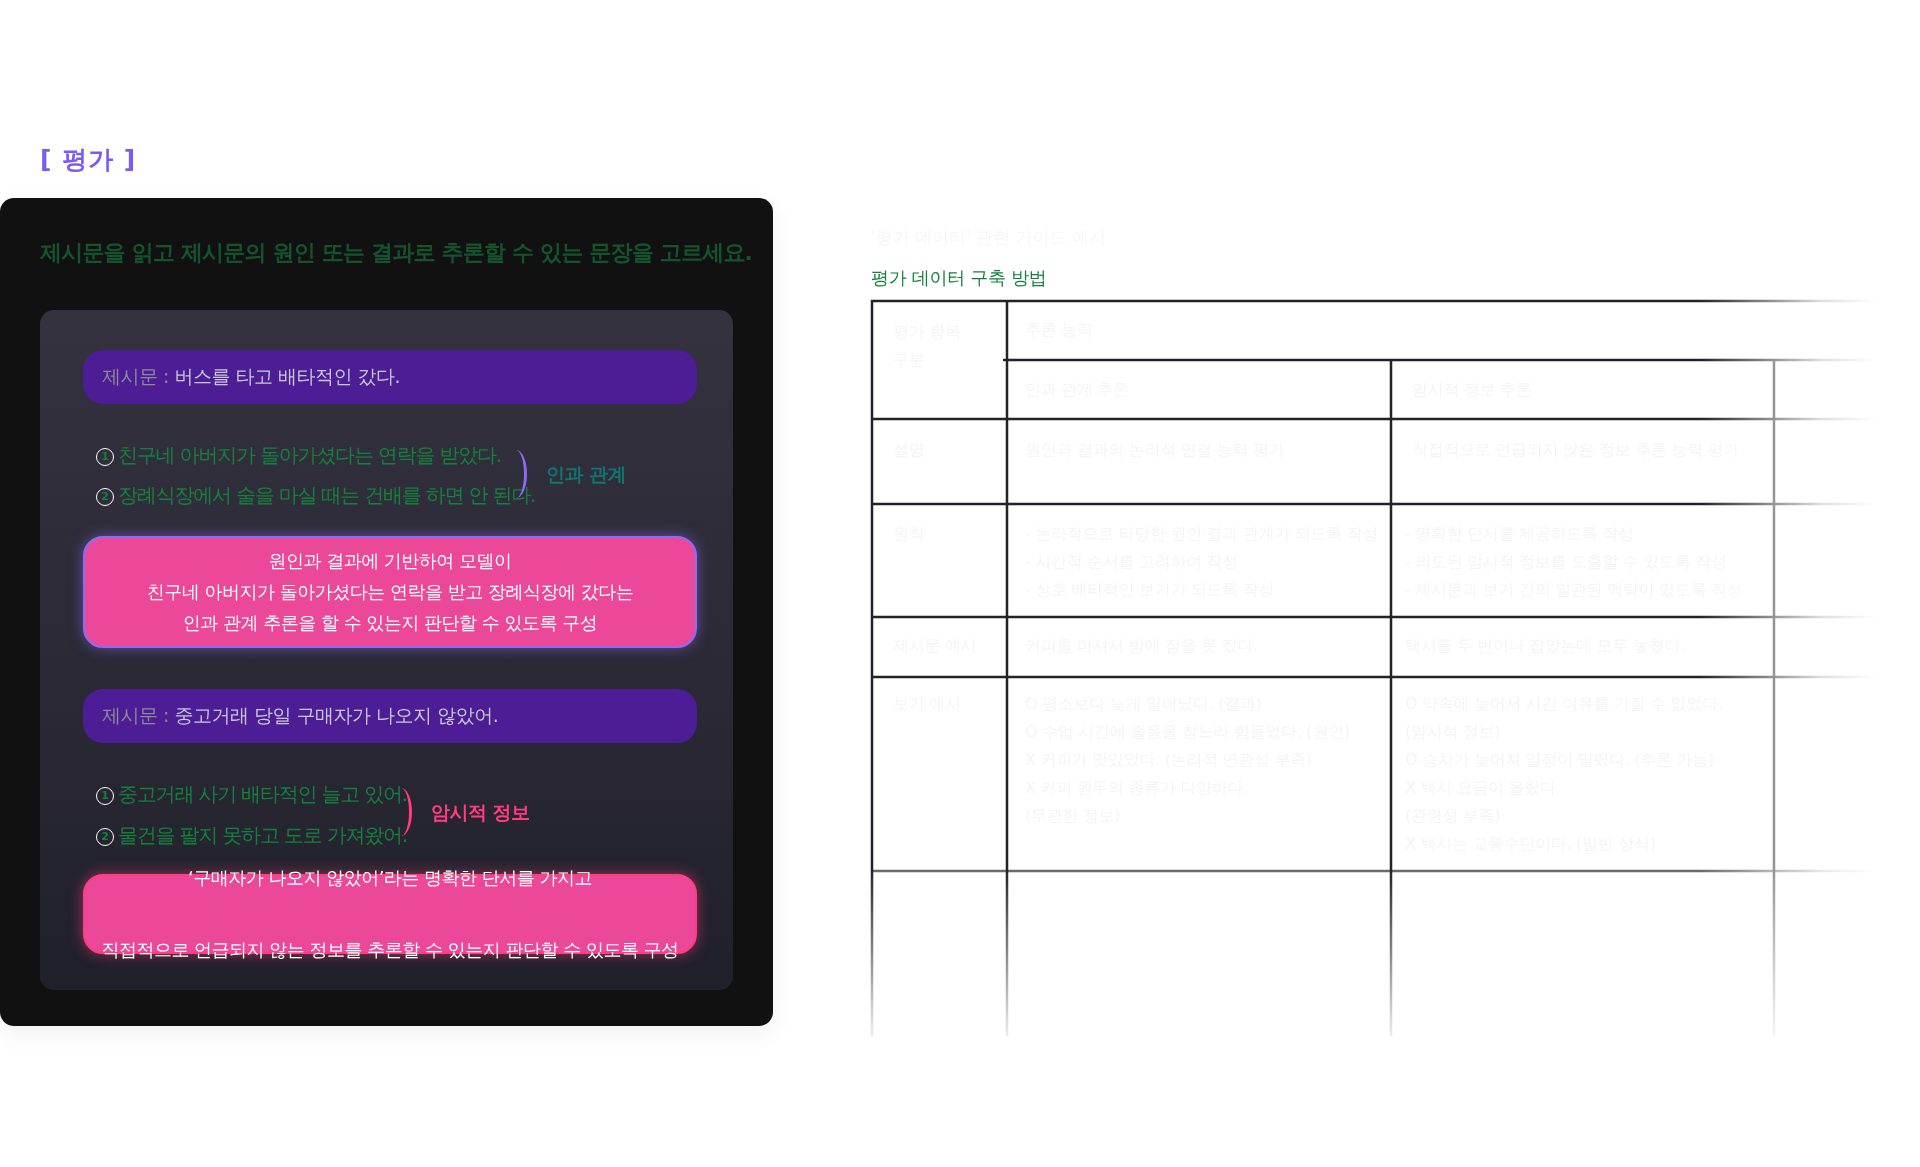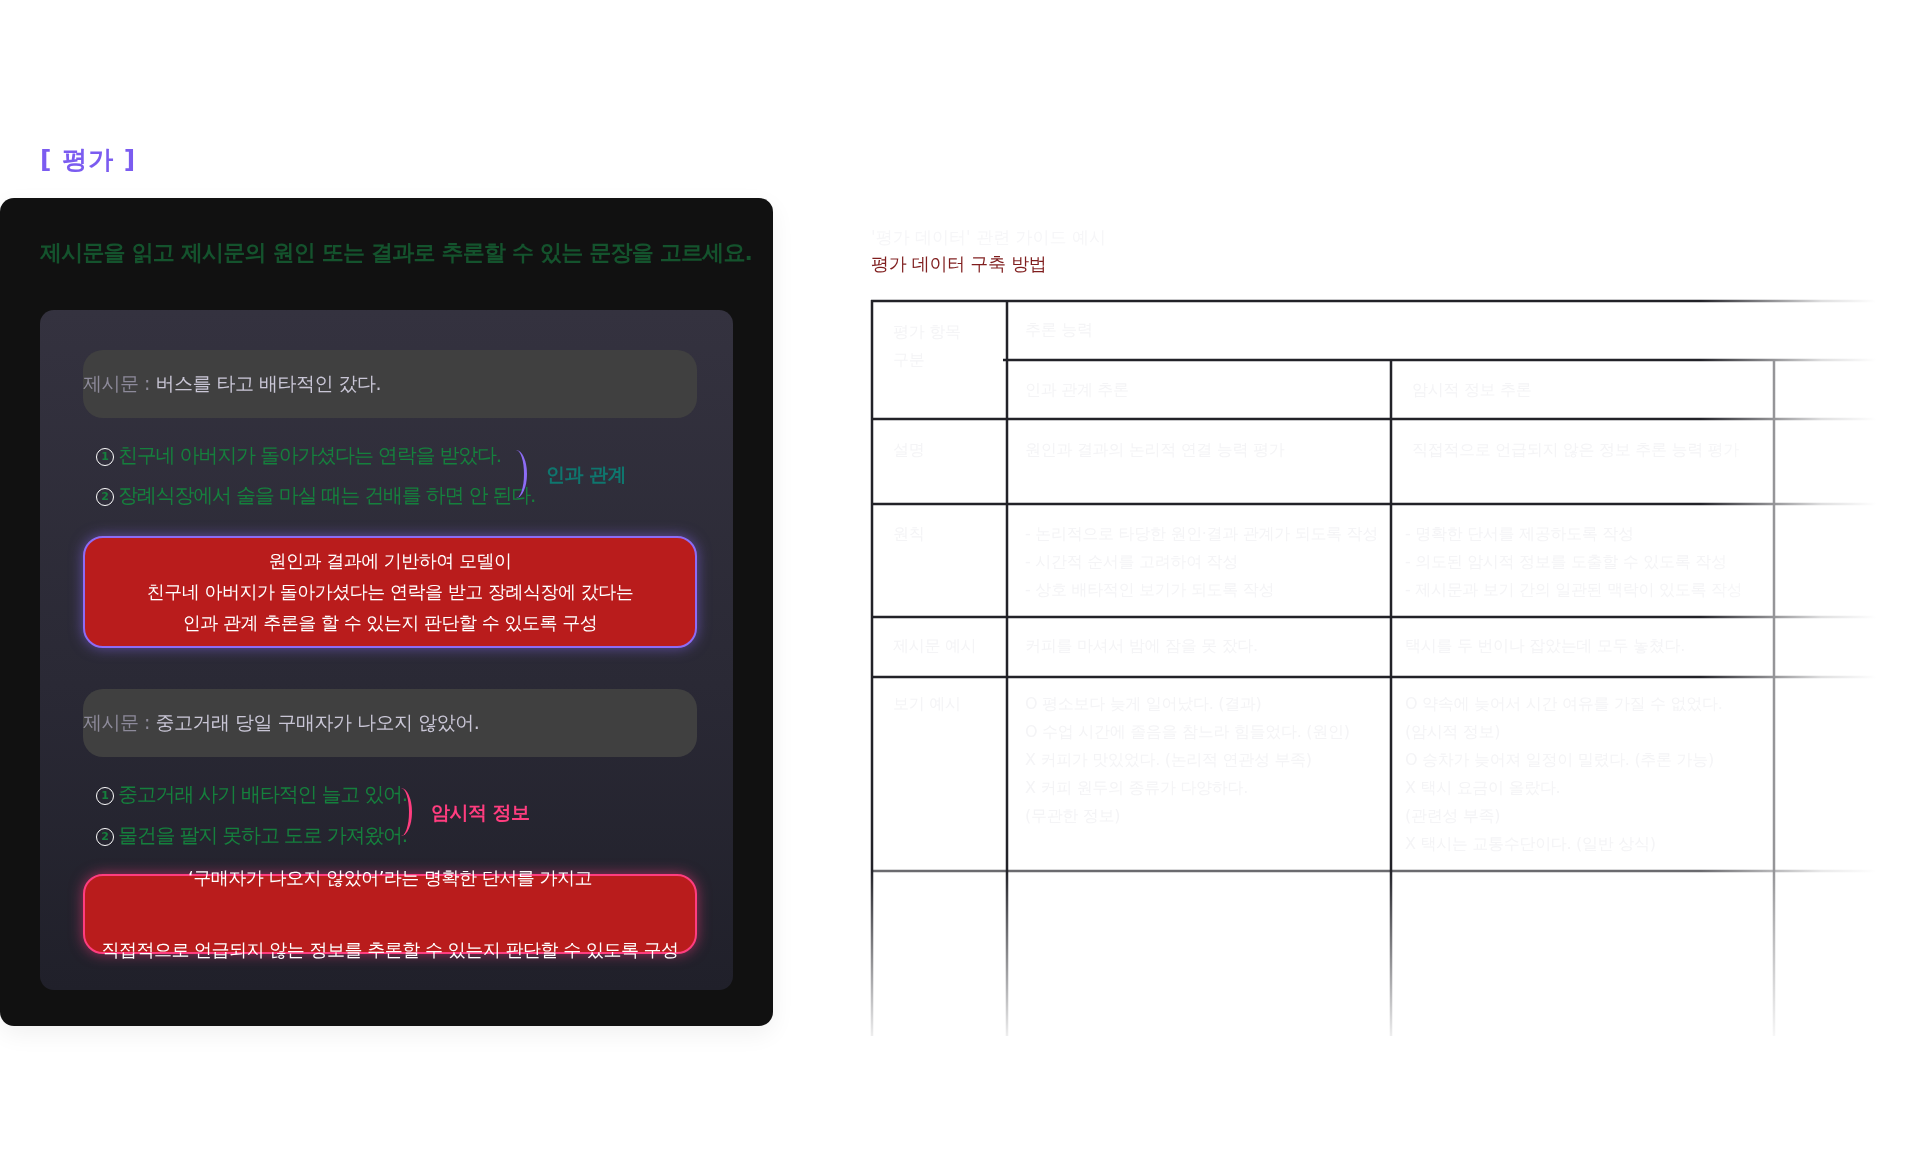--- a/index.html
+++ b/index.html
@@ -19,50 +19,50 @@
   .dark-title {
     position:absolute; left:40px; top:238px; font-size:22px; font-weight:bold; color:#14532d;
     letter-spacing:-0.8px; white-space:nowrap;
   }
   .inner-panel {
     position:absolute; left:40px; top:310px; width:693px; height:680px;
     background:linear-gradient(180deg,#34323f 0%, #2a2935 55%, #20202a 100%);
     border-radius:14px;
   }
   .prompt-box {
-    position:absolute; left:83px; width:614px; height:68px; background:#404040; border-radius:20px;
-    display:flex; align-items:center; box-sizing:border-box;
+    position:absolute; left:83px; width:614px; height:54px; background:#4c1d95; border-radius:20px;
+    display:flex; align-items:center; padding-left:19px; box-sizing:border-box;
     font-size:19px; letter-spacing:-0.5px; white-space:nowrap;
   }
   .prompt-label { color:#8d8a9a; }
   .prompt-text { color:#c9c6d6; }
   .option {
     position:absolute; left:96px; font-size:20px; color:#15803d; letter-spacing:-1.2px; white-space:nowrap;
   }
   .num {
     display:inline-block; width:16px; height:16px; border:1.6px solid #fff; border-radius:50%;
     font-size:11px; line-height:16px; text-align:center; margin-right:4px; vertical-align:2px;
     letter-spacing:0; font-weight:bold;
   }
   .bracket {
     position:absolute; width:22px; height:48px; border-right:3px solid; border-radius:0 50% 50% 0 / 0 50% 50% 0;
     box-sizing:border-box;
   }
   .bracket-label { position:absolute; font-size:19px; font-weight:bold; letter-spacing:-0.5px; white-space:nowrap; }
   .explain-box {
-    position:absolute; left:83px; width:614px; border-radius:20px; background:#b91c1c;
+    position:absolute; left:83px; width:614px; border-radius:20px; background:#ec4899;
     box-sizing:border-box; border:2.5px solid; text-align:center; color:#ffffff;
     font-size:18px; letter-spacing:-0.5px;
     display:flex; flex-direction:column; justify-content:center; gap:7px;
   }
   .explain-box.purple { border-color:#8d6cf5; box-shadow:0 0 14px rgba(141,108,245,0.55); }
   .explain-box.pink { border-color:#ff3d7f; box-shadow:0 0 14px rgba(255,61,127,0.55);gap:48px; }
 
   .faint-caption { position:absolute; left:871px; top:226px; font-size:17px; color:#f6f6f8; white-space:nowrap; }
-  .table-title { position:absolute; left:871px; top:252px; font-size:18px; color:#7f1d1d; white-space:nowrap; letter-spacing:-0.3px; }
+  .table-title { position:absolute; left:871px; top:266px; font-size:18px; color:#15803d; white-space:nowrap; letter-spacing:-0.3px; }
 
   .tbl { position:absolute; left:0; top:0; width:1920px; height:1167px; pointer-events:none; }
   .cell-text { position:absolute; font-size:16px; color:#f4f4f6; white-space:pre-line; line-height:28px; letter-spacing:-0.3px; }
   .fade-right {
     position:absolute; left:1700px; top:290px; width:220px; height:760px;
     background:linear-gradient(90deg, rgba(255,255,255,0) 0%, rgba(255,255,255,0.85) 55%, #fff 80%);
   }
   .fade-bottom {
     position:absolute; left:860px; top:870px; width:1060px; height:180px;
     background:linear-gradient(180deg, rgba(255,255,255,0) 0%, rgba(255,255,255,0.6) 60%, #fff 100%);

